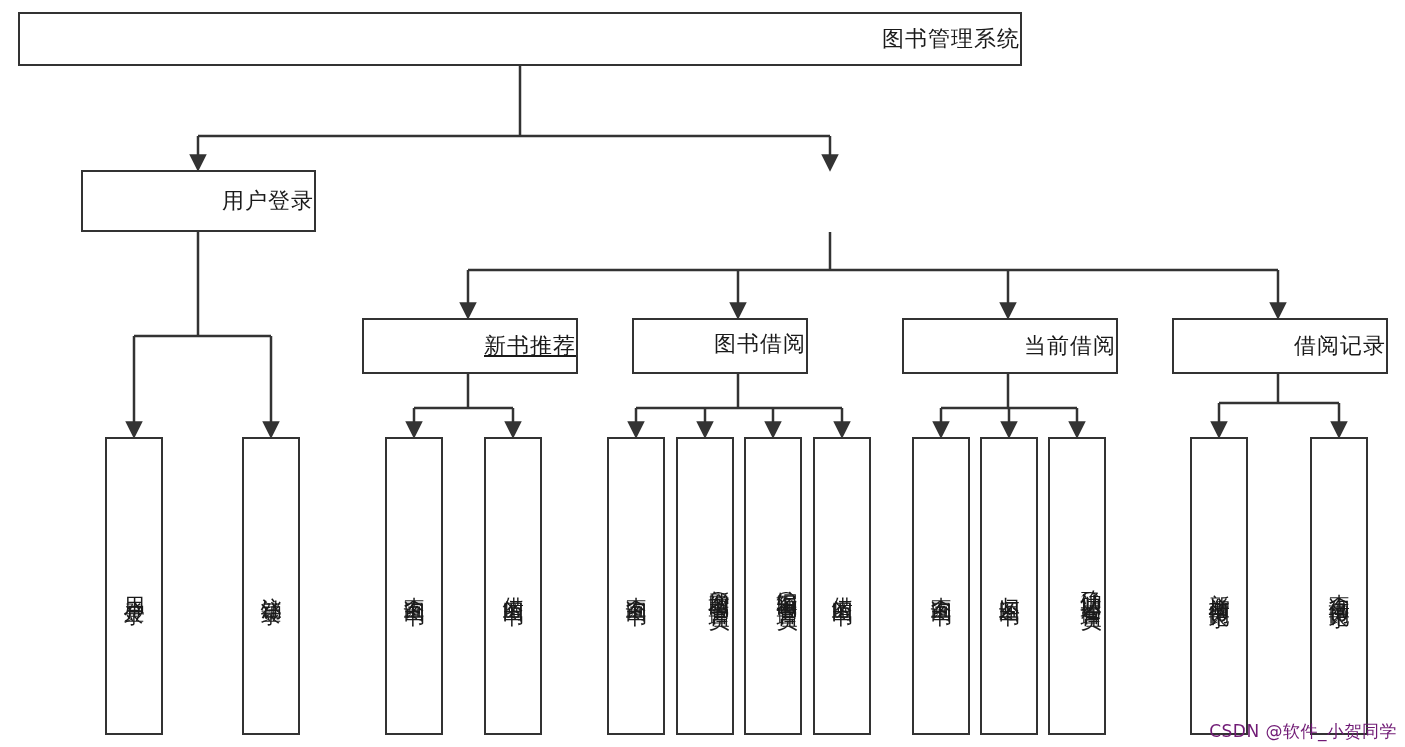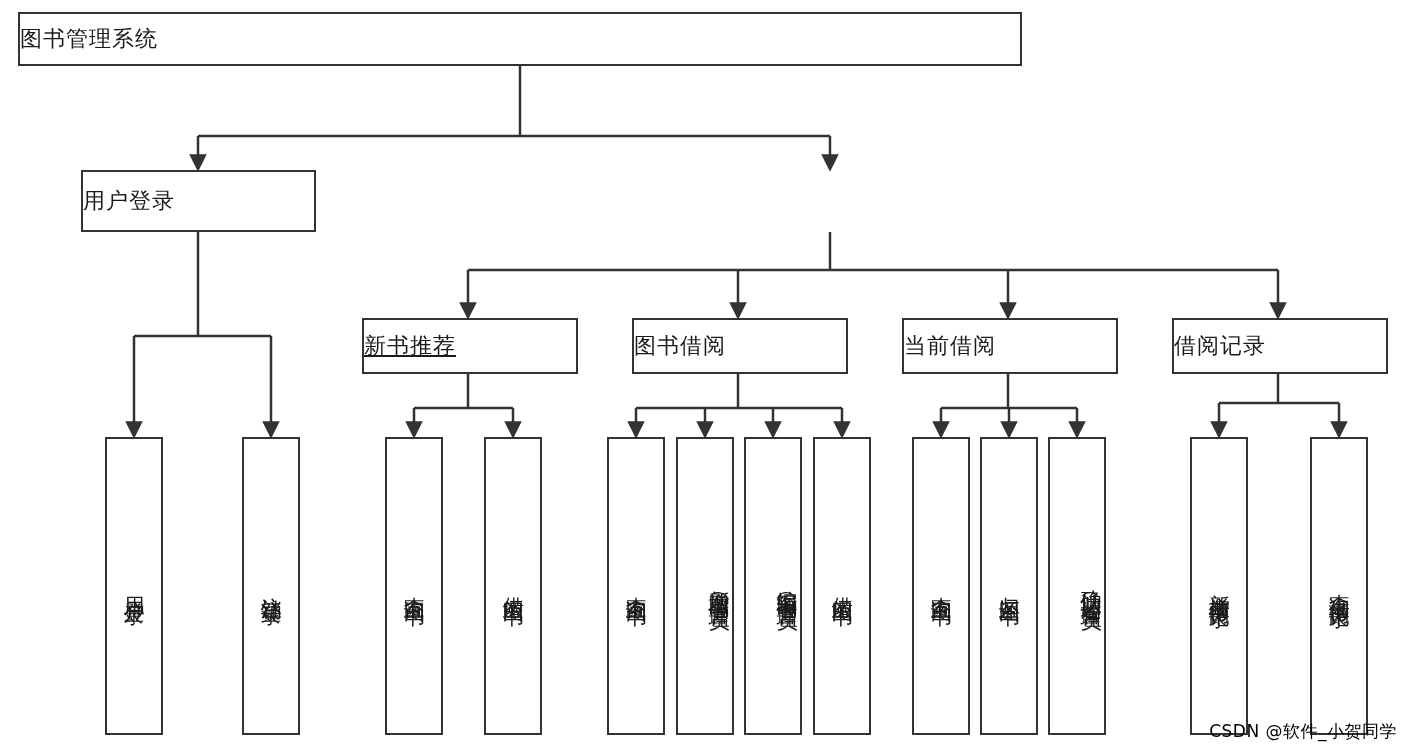--- a/index.html
+++ b/index.html
@@ -26,21 +26,21 @@
     height: 747px;
   }
   .node {
     position: absolute;
     box-sizing: border-box;
     border: 2px solid #333333;
     background: #ffffff;
     color: #1a1a1a;
     display: flex;
     align-items: center;
-    justify-content: flex-start;
+    justify-content: flex-end;
     overflow: hidden;
   }
   
   .node.horiz {
     font-size: 22px;
     letter-spacing: 1px;
     line-height: 1.2;
     white-space: nowrap;
   }
   
@@ -60,21 +60,21 @@
   
   .node.vert.top {
     align-items: flex-start;
     justify-content: center;
   }
   .watermark {
     position: absolute;
     right: 8px;
     bottom: 4px;
     font-size: 17px;
-    color: #000000;
+    color: #701a75;
     white-space: nowrap;
     letter-spacing: 0.5px;
   }
 </style>
 </head>
 <body>
 
 <div id="canvas">
 
   <svg id="edges" viewBox="0 0 1405 747" xmlns="http://www.w3.org/2000/svg">
@@ -133,21 +133,21 @@
     <span>图书管理系统</span>
   </div>
 
   <div class="node horiz" style="left:81px; top:170px; width:235px; height:62px;">
     <span>用户登录</span>
   </div>
 
   <div class="node horiz" style="left:362px; top:318px; width:216px; height:56px;text-decoration:underline;">
     <span>新书推荐</span>
   </div>
-  <div class="node horiz" style="left:632px; top:318px; width:216px; height:56px;">
+  <div class="node horiz" style="left:632px; top:318px; width:176px; height:56px;font-family:Liberation Mono, monospace;">
     <span>图书借阅</span>
   </div>
   <div class="node horiz" style="left:1172px; top:318px; width:216px; height:56px;">
     <span>借阅记录</span>
   </div>
   <div class="node horiz" style="left:902px; top:318px; width:216px; height:56px;">
     <span>当前借阅</span>
   </div>
 
   <div class="node vert center" style="left:105px; top:437px; width:58px; height:298px;">

